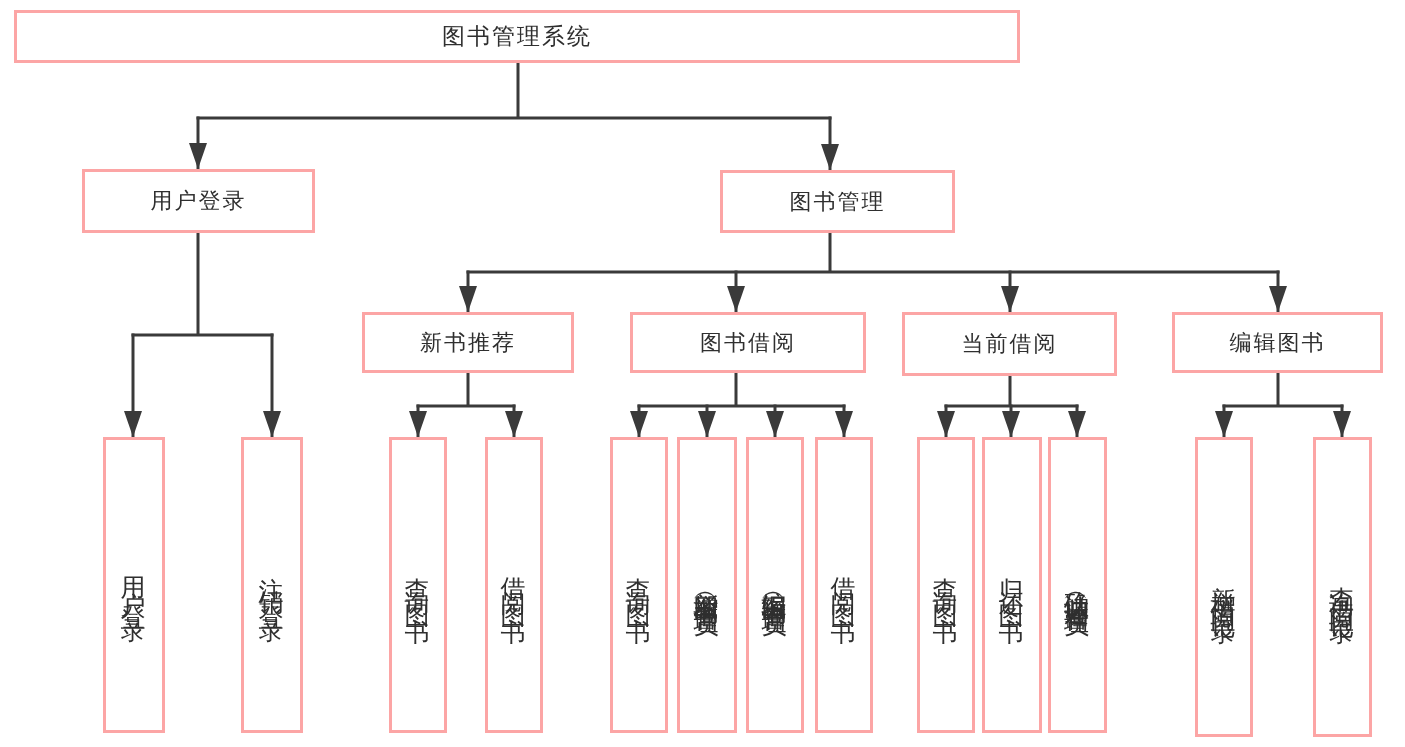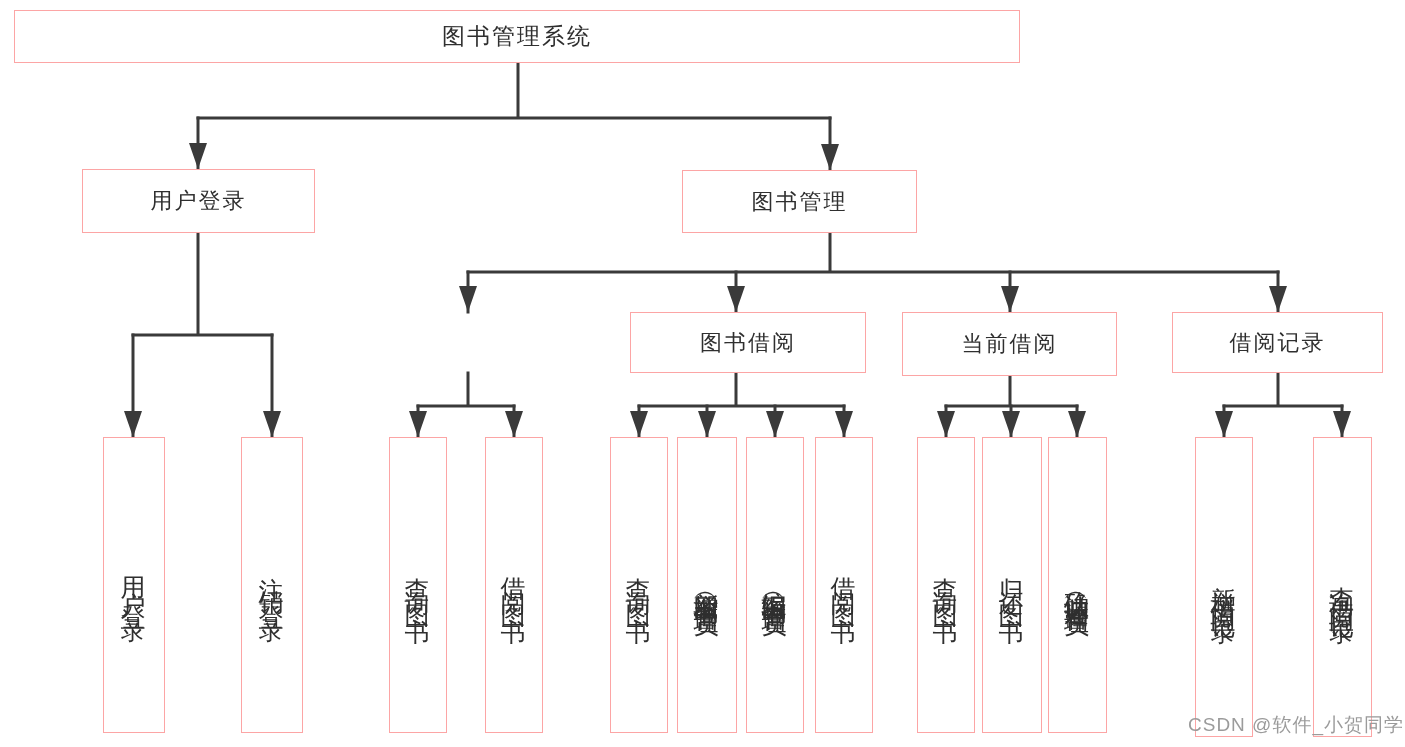--- a/index.html
+++ b/index.html
@@ -17,21 +17,21 @@
   }
   #connectors {
     position: absolute;
     left: 0;
     top: 0;
     pointer-events: none;
   }
   .box {
     position: absolute;
     box-sizing: border-box;
-    border: 1px solid #fca5a5;
+    border: 3px solid #fca5a5;
     background: #ffffff;
     display: flex;
     align-items: center;
     justify-content: center;
     color: #2f2f2f;
     letter-spacing: 2px;
   }
   .h-node {
     font-size: 22px;
   }
@@ -100,39 +100,39 @@
 
       <path d="M1278,373 V406 M1224,406 H1342"></path>
       <path d="M1224,406 V437" marker-end="url(#arrowhead)"></path>
       <path d="M1342,406 V437" marker-end="url(#arrowhead)"></path>
     </g>
   </svg>
 
   <div class="box h-node root-node" style="left:14px;top:10px;width:1006px;height:53px">图书管理系统</div>
 
   <div class="box h-node" style="left:82px;top:169px;width:233px;height:64px">用户登录</div>
-  <div class="box h-node" style="left:682px;top:170px;width:235px;height:63px">图书管理</div>
+  <div class="box h-node" style="left:720px;top:170px;width:235px;height:63px">图书管理</div>
 
+  <div class="box h-node" style="left:362px;top:312px;width:212px;height:61px">新书推荐</div>
   <div class="box h-node" style="left:630px;top:312px;width:236px;height:61px">图书借阅</div>
   <div class="box h-node" style="left:902px;top:312px;width:215px;height:64px">当前借阅</div>
-  <div class="box h-node" style="left:1172px;top:312px;width:211px;height:61px">借阅记录</div>
+  <div class="box h-node" style="left:1172px;top:312px;width:211px;height:61px">编辑图书</div>
 
   <div class="box leaf ls4" style="left:103px;top:437px;width:62px;height:296px">用户登录</div>
   <div class="box leaf ls4" style="left:241px;top:437px;width:62px;height:296px">注销登录</div>
 
   <div class="box leaf ls4" style="left:389px;top:437px;width:58px;height:296px">查询图书</div>
   <div class="box leaf ls4" style="left:485px;top:437px;width:58px;height:296px">借阅图书</div>
 
   <div class="box leaf ls4" style="left:610px;top:437px;width:58px;height:296px">查询图书</div>
   <div class="box leaf ls9" style="left:677px;top:437px;width:60px;height:296px">新增图书（管理员）</div>
   <div class="box leaf ls9" style="left:746px;top:437px;width:58px;height:296px">编辑图书（管理员）</div>
   <div class="box leaf ls4" style="left:815px;top:437px;width:58px;height:296px">借阅图书</div>
 
   <div class="box leaf ls4" style="left:917px;top:437px;width:58px;height:296px">查询图书</div>
   <div class="box leaf ls4" style="left:982px;top:437px;width:60px;height:296px">归还图书</div>
   <div class="box leaf ls9" style="left:1048px;top:437px;width:59px;height:296px">确认归还（管理员）</div>
 
   <div class="box leaf ls6" style="left:1195px;top:437px;width:58px;height:300px">新增借阅记录</div>
   <div class="box leaf ls6" style="left:1313px;top:437px;width:59px;height:300px">查询借阅记录</div>
 
-  <div class="watermark">CSDN @软件_小贺同学</div>
 
 </div>
 
 </body></html>

